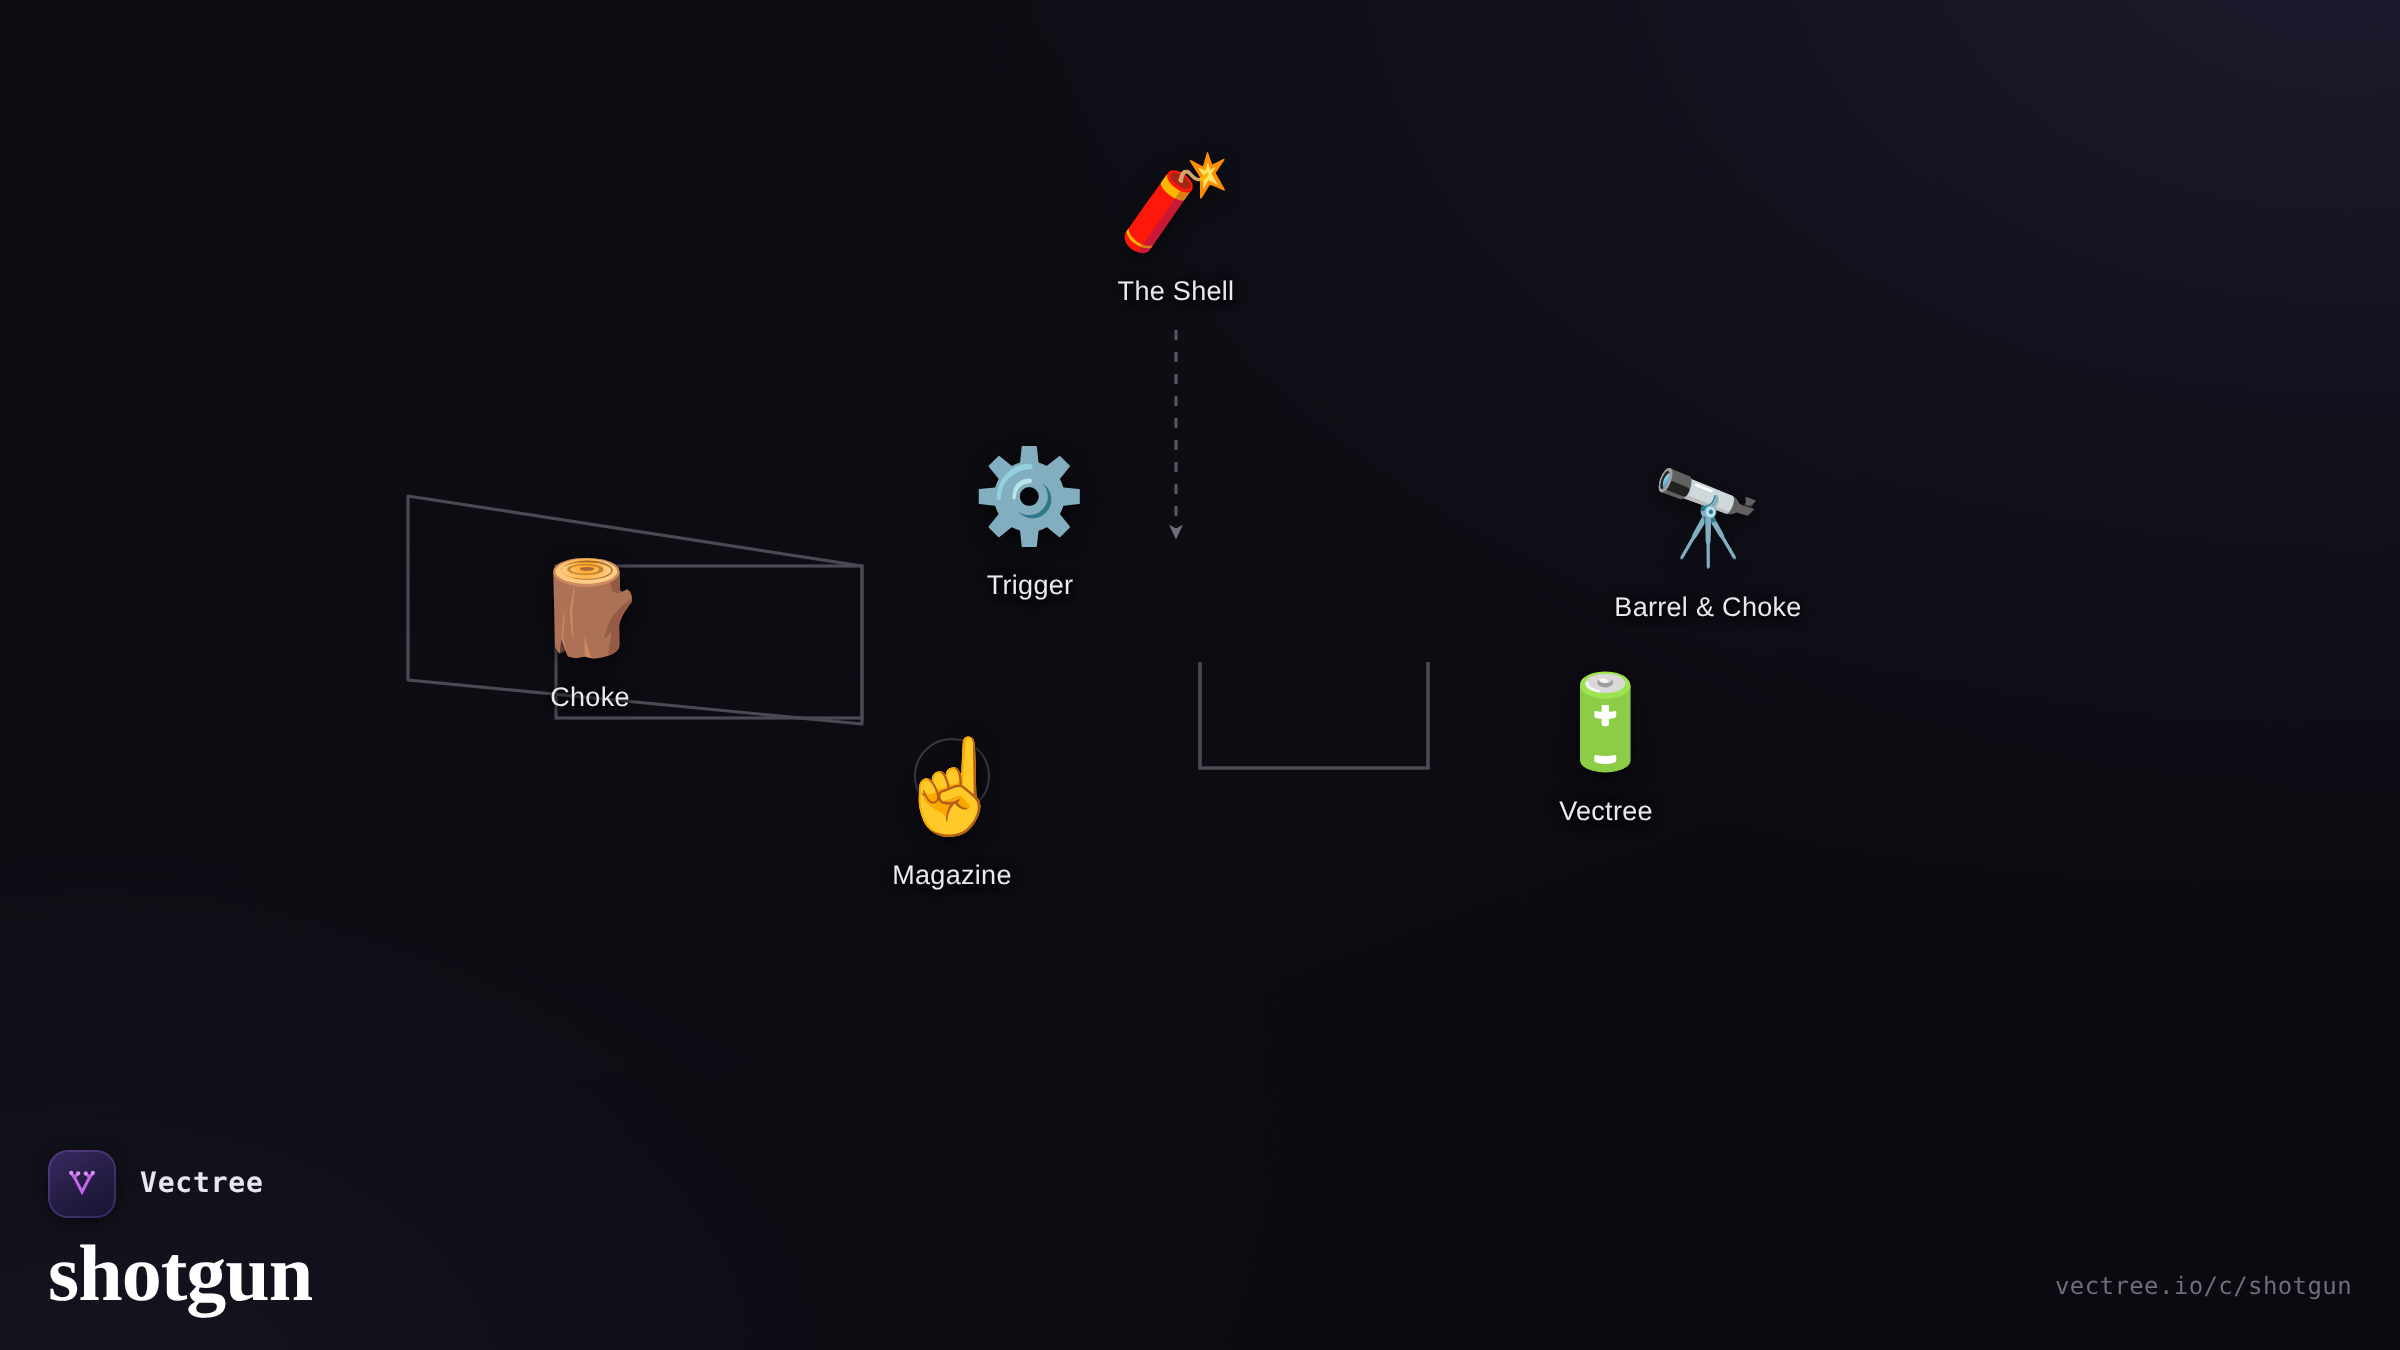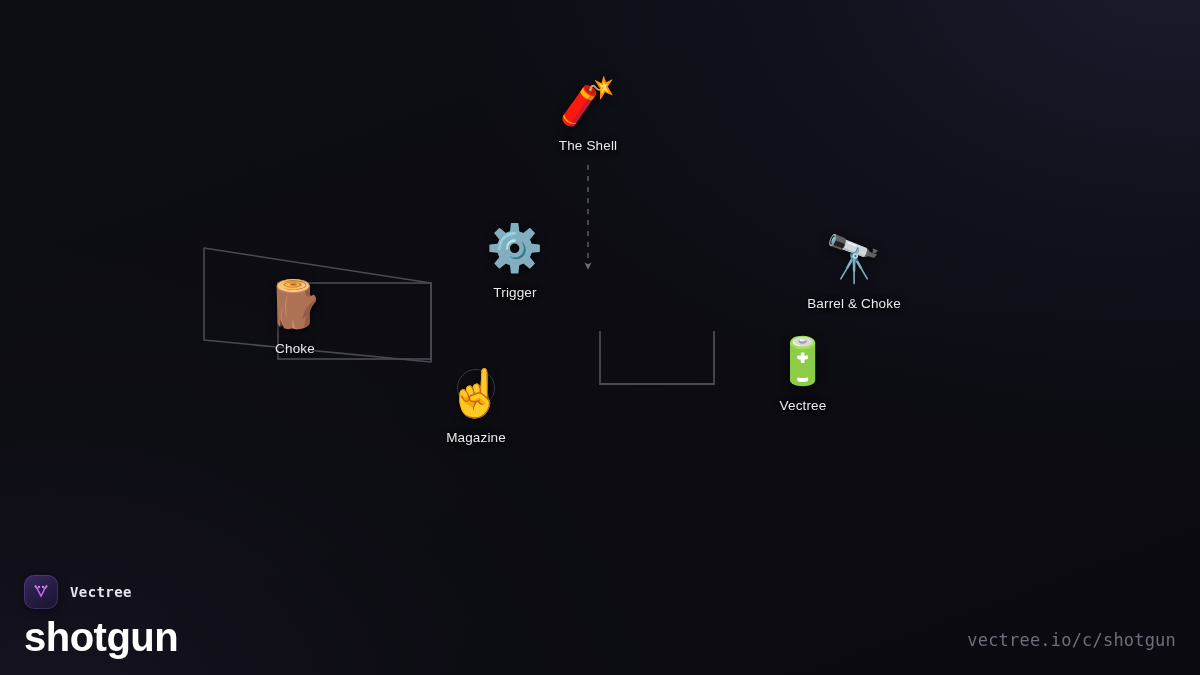--- a/index.html
+++ b/index.html
@@ -107,33 +107,33 @@
     justify-content: center;
   }
   .brand-name {
     font-family: "DejaVu Sans Mono", monospace;
     font-size: 14px;
     font-weight: bold;
     color: #e6e6ee;
     letter-spacing: 0.4px;
   }
   .brand-title {
-    font-family: Liberation Sans, sans-serif;
+    font-family: Liberation Serif, serif;
     font-size: 40px;
     font-weight: bold;
     color: #ffffff;
     letter-spacing: -0.5px;
     line-height: 1;
   }
   #url {
     position: absolute;
     right: 24px;
     bottom: 25px;
     font-family: "DejaVu Sans Mono", monospace;
-    font-size: 17px;
+    font-size: 12px;
     color: #6e6e7c;
     letter-spacing: 0.2px;
   }
 </style>
 </head>
 <body>
 
 <div id="stage">
 
   <svg id="edges" viewBox="0 0 1200 675" width="1200" height="675">

